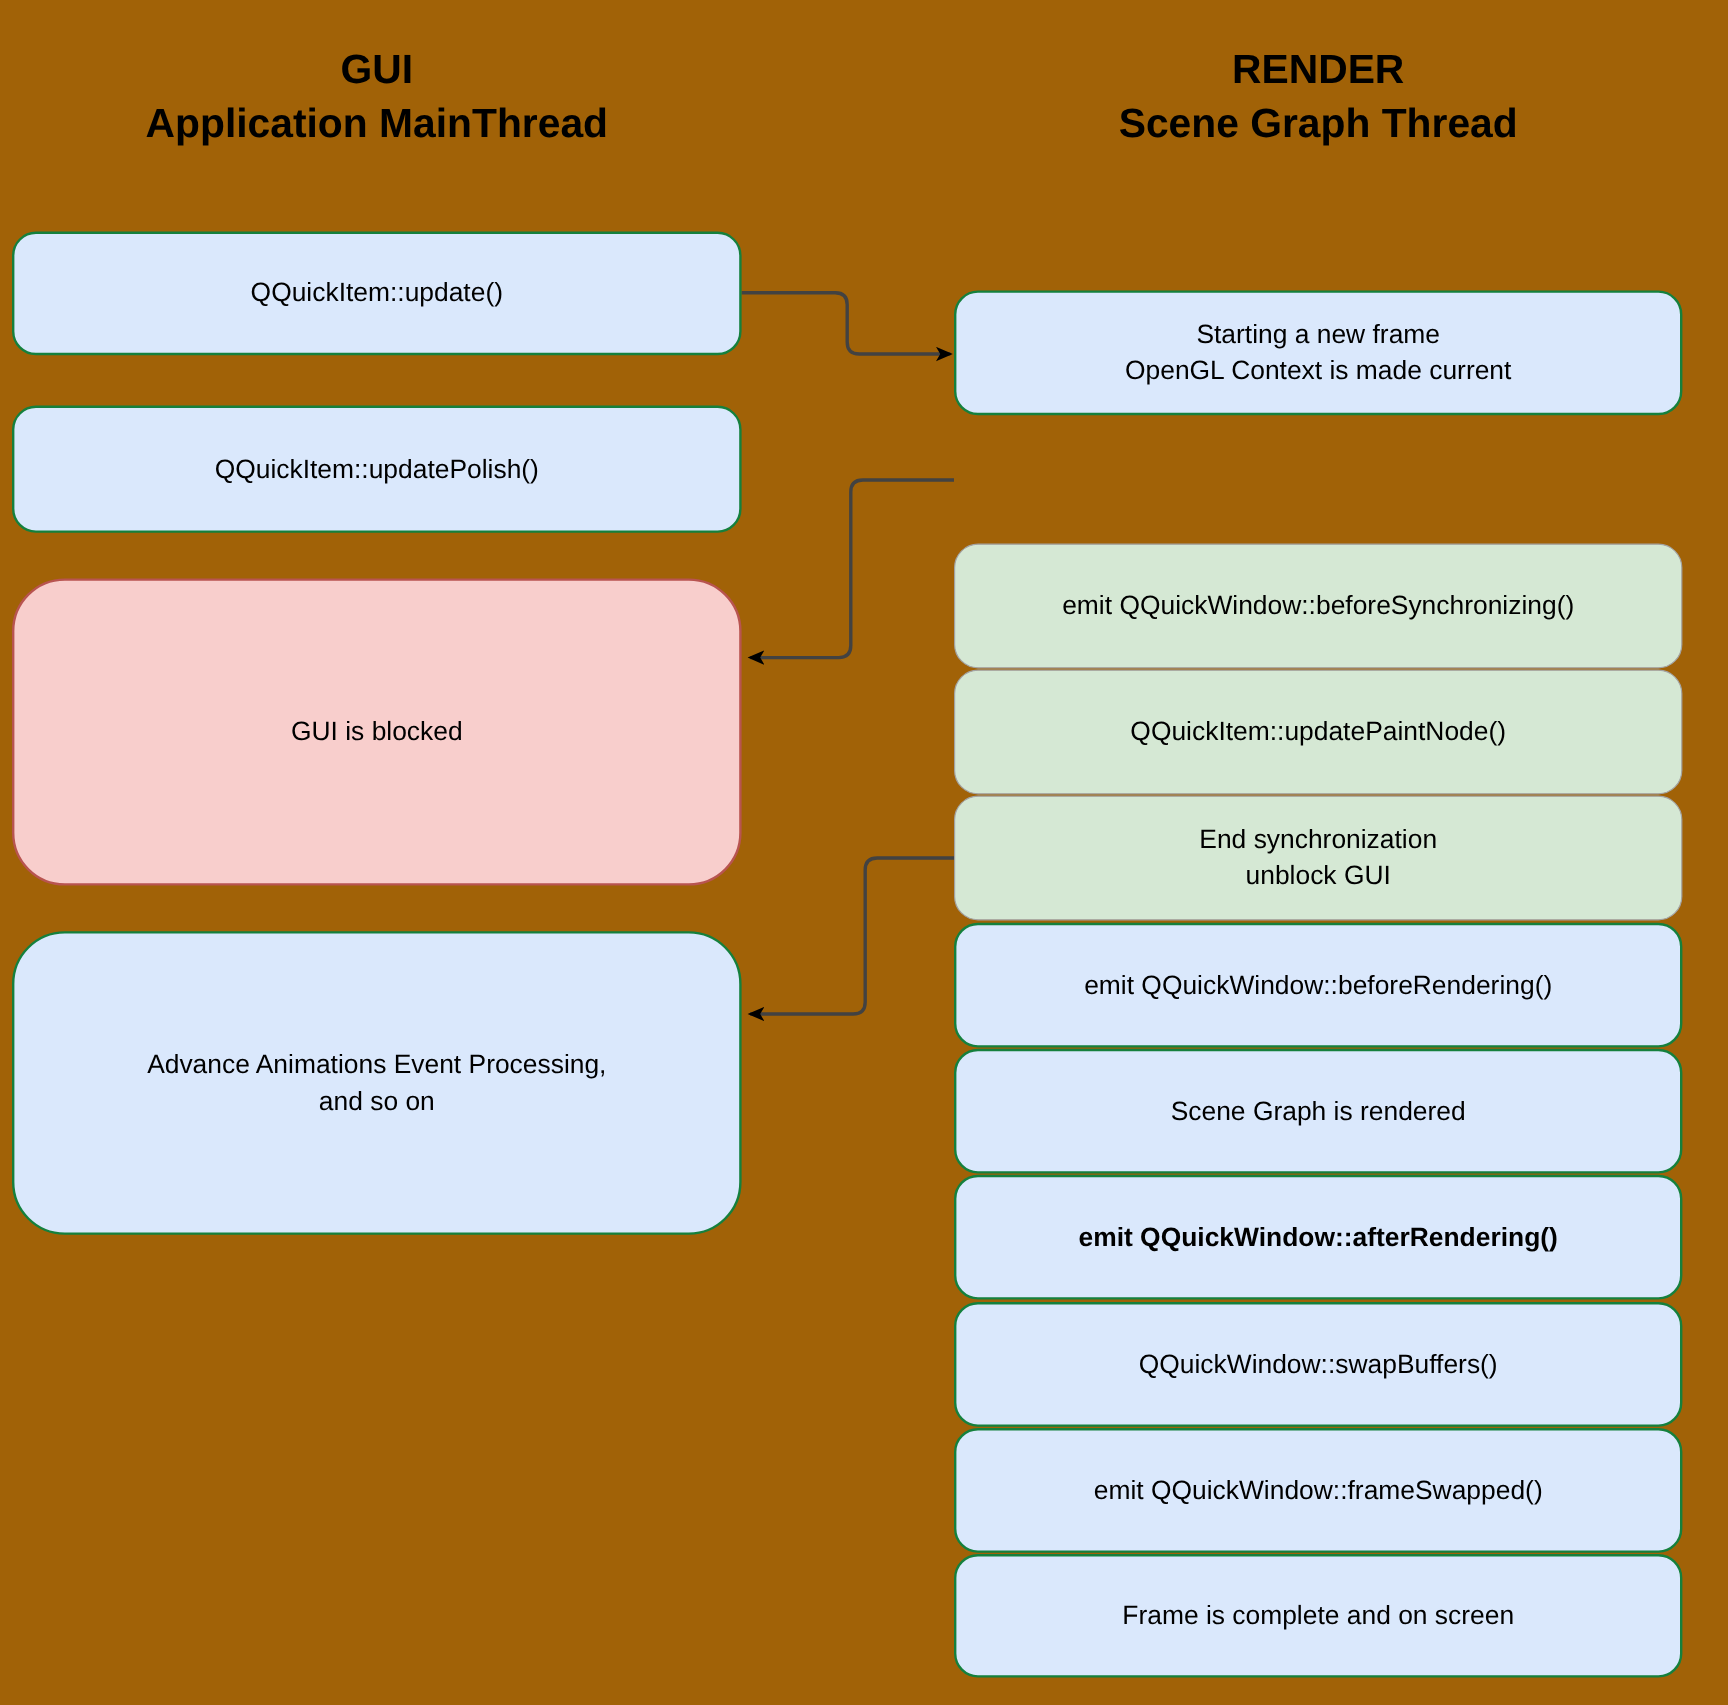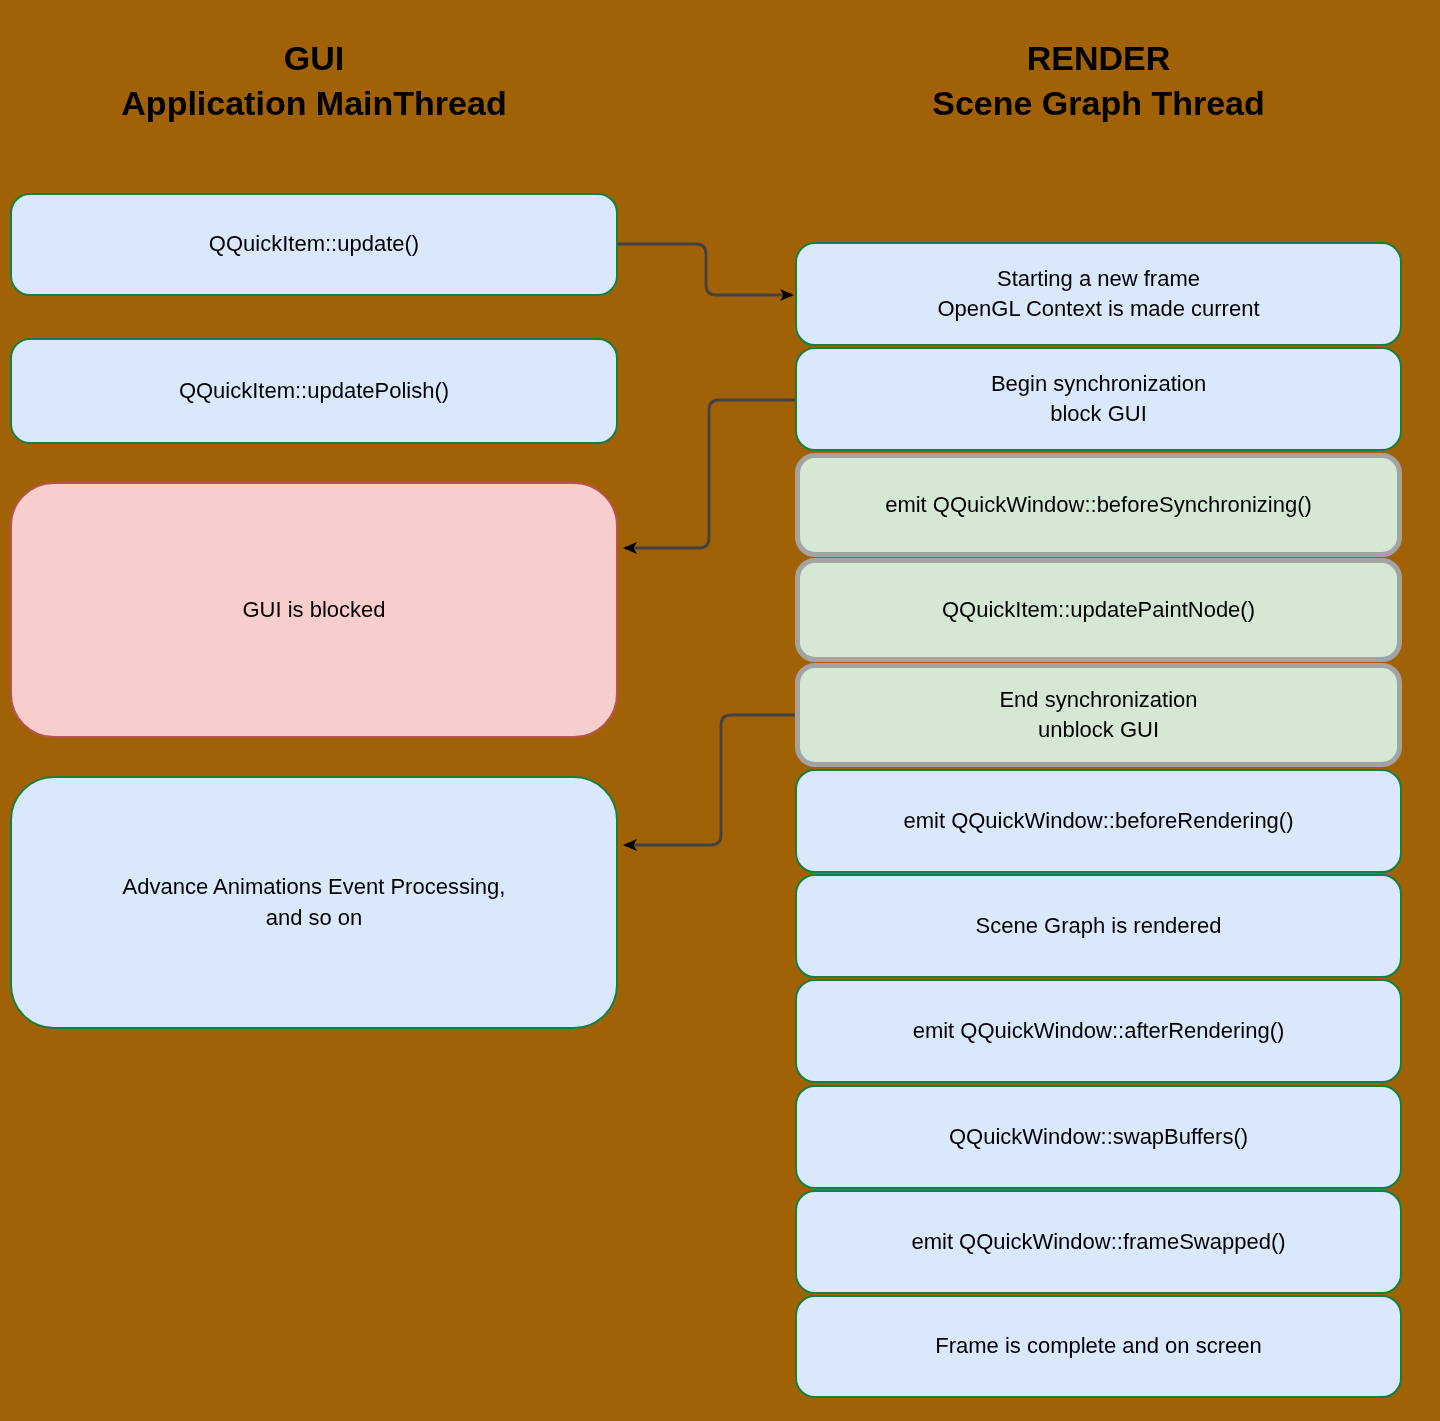--- a/index.html
+++ b/index.html
@@ -29,21 +29,21 @@
     text-align: center;
   }
   .node .node-label {
     white-space: pre-line;
     font-size: 22px;
     line-height: 1.38;
     color: #000000;
     padding: 0 24px;
   }
   .node.blue  { background: #dae8fc; border: 2px solid #15803d; }
-  .node.green { background: #d5e8d4; border: 5px solid #a3a3a3; }
+  .node.green { background: #d5e8d4; border: 1px solid #a3a3a3; }
   .node.red   { background: #f8cecc; border: 2px solid #b85450; }
   .r-small { border-radius: 20px; }
   .r-big   { border-radius: 44px; }
   #edges-layer {
     position: absolute;
     left: 0; top: 0;
     width: 1440px; height: 1421px;
     pointer-events: none;
   }
   #edges-layer path.edge {
@@ -88,24 +88,20 @@
   <div class="node blue r-big" style="left:10px; top:776px; width:608px; height:253px;">
     <span class="node-label">Advance Animations Event Processing,
 and so on</span>
   </div>
 
   <div class="node blue r-small" style="left:795px; top:242px; width:607px; height:104px;">
     <span class="node-label">Starting a new frame
 OpenGL Context is made current</span>
   </div>
 
-  <div class="node blue r-small" style="left:795px; top:347px; width:607px; height:104px;">
-    <span class="node-label">Begin synchronization
-block GUI</span>
-  </div>
 
   <div class="node green r-small" style="left:795px; top:453px; width:607px; height:104px;">
     <span class="node-label">emit QQuickWindow::beforeSynchronizing()</span>
   </div>
 
   <div class="node green r-small" style="left:795px; top:558px; width:607px; height:104px;">
     <span class="node-label">QQuickItem::updatePaintNode()</span>
   </div>
 
   <div class="node blue r-small" style="left:795px; top:769px; width:607px; height:104px;">
@@ -114,21 +110,21 @@
 
   <div class="node green r-small" style="left:795px; top:663px; width:607px; height:104px;">
     <span class="node-label">End synchronization
 unblock GUI</span>
   </div>
 
   <div class="node blue r-small" style="left:795px; top:874px; width:607px; height:104px;">
     <span class="node-label">Scene Graph is rendered</span>
   </div>
 
-  <div class="node blue r-small" style="left:795px; top:979px; width:607px; height:104px;">
+  <div class="node blue r-small" style="left:795px; top:979px; width:607px; height:104px;font-weight:bold;">
     <span class="node-label">emit QQuickWindow::afterRendering()</span>
   </div>
 
   <div class="node blue r-small" style="left:795px; top:1085px; width:607px; height:104px;">
     <span class="node-label">QQuickWindow::swapBuffers()</span>
   </div>
 
   <div class="node blue r-small" style="left:795px; top:1190px; width:607px; height:104px;">
     <span class="node-label">emit QQuickWindow::frameSwapped()</span>
   </div>

